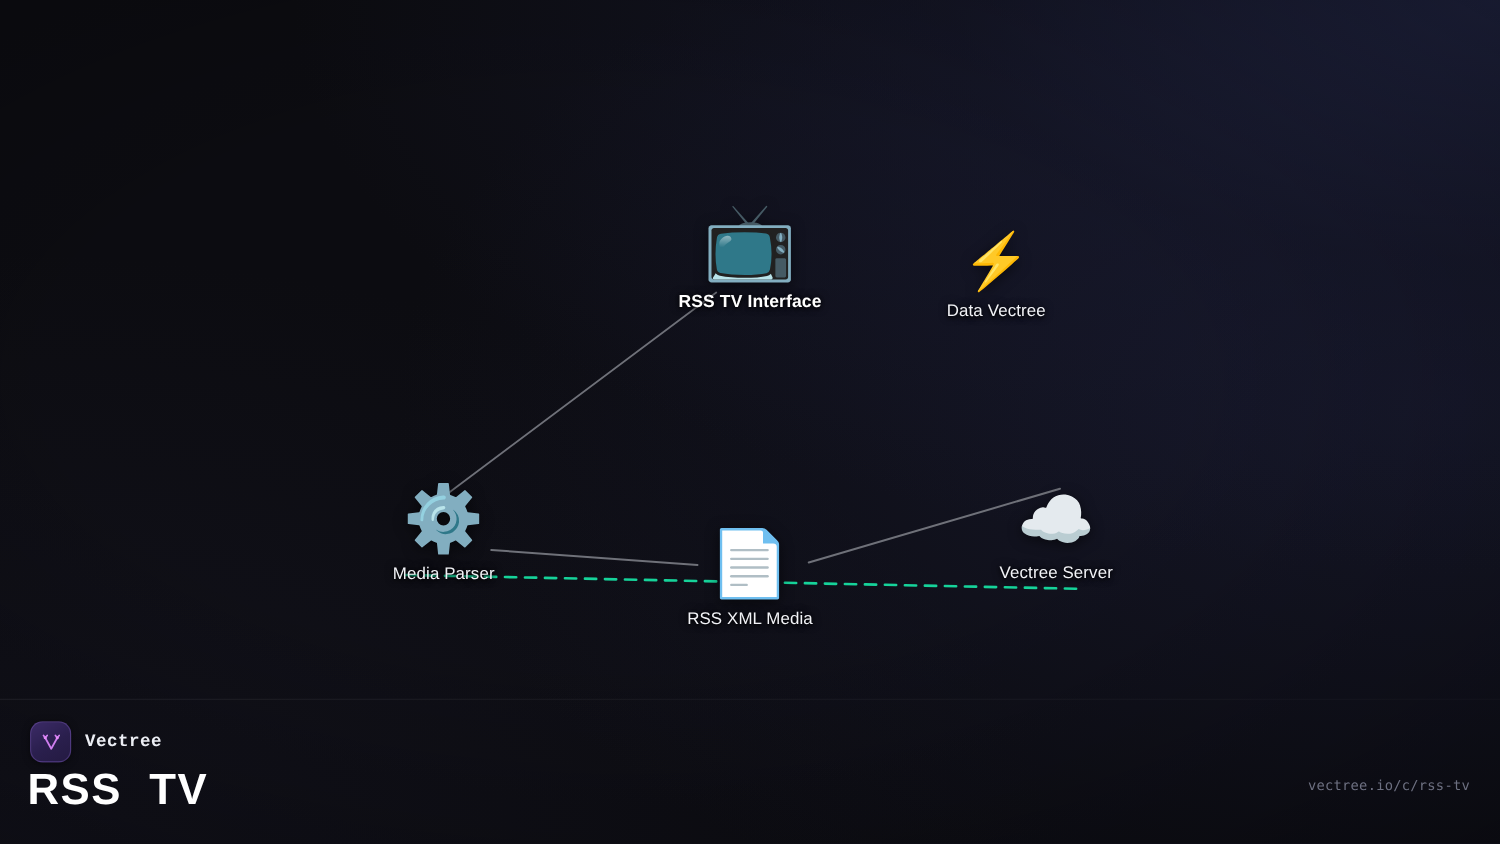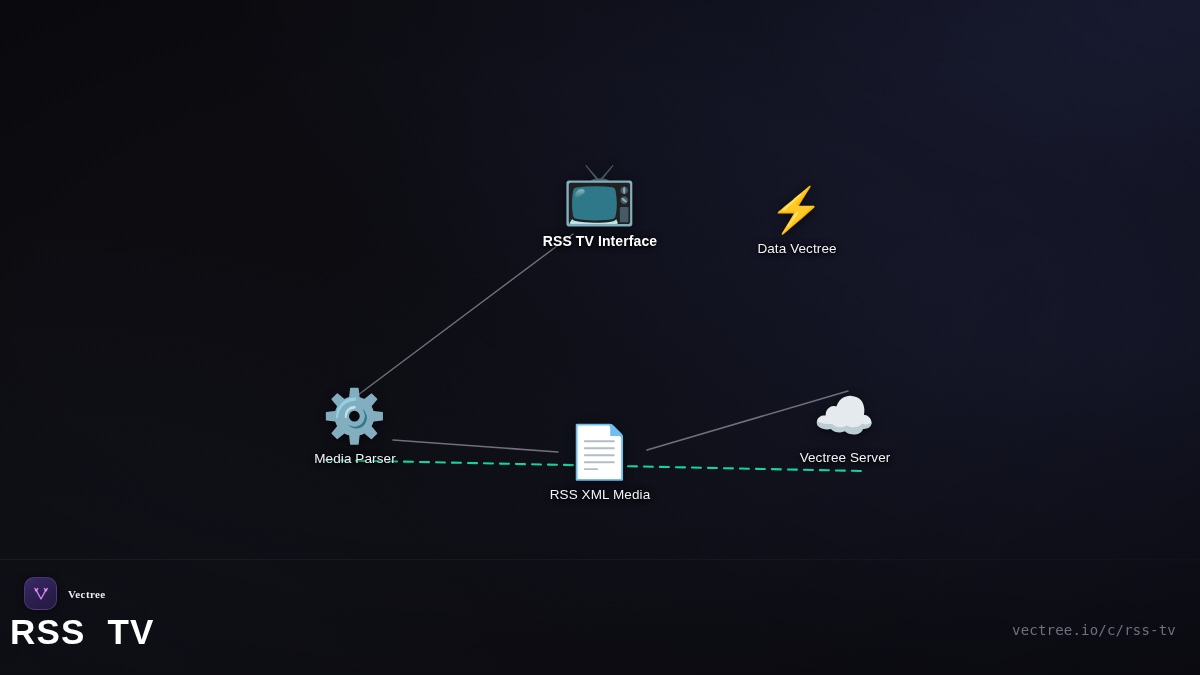--- a/index.html
+++ b/index.html
@@ -75,35 +75,35 @@
     display:flex; align-items:center; gap:11px;
   }
   #brand-logo {
     width:33px; height:33px; border-radius:10px;
     background:linear-gradient(150deg, #3b2a66 0%, #2a1f4d 55%, #241a42 100%);
     border:1px solid rgba(150,110,220,0.30);
     display:flex; align-items:center; justify-content:center;
     box-shadow:0 1px 6px rgba(0,0,0,0.5);
   }
   #brand-name {
-    font-family:Liberation Serif, serif;
-    font-size:11px; font-weight:bold;
+    font-family:Liberation Mono, monospace;
+    font-size:14px; font-weight:bold;
     color:#eceef4; letter-spacing:0.4px;
   }
   #page-title {
-    position:absolute; left:10px; top:52px;
+    position:absolute; left:22px; top:52px;
     font-family:"Liberation Sans", sans-serif;
     font-size:35px; font-weight:bold;
     color:#ffffff; letter-spacing:1.2px;
     white-space:pre;
   }
   #footer-url {
     position:absolute; right:24px; top:622px;
     font-family:"DejaVu Sans Mono","Liberation Mono",monospace;
-    font-size:14px;
+    font-size:11px;
     color:#6d7081; letter-spacing:0.2px;
   }
 </style>
 </head>
 <body>
 
 <div id="bg-gradient"></div>
 <div id="bg-vignette"></div>
 
 <div id="graph-canvas">

